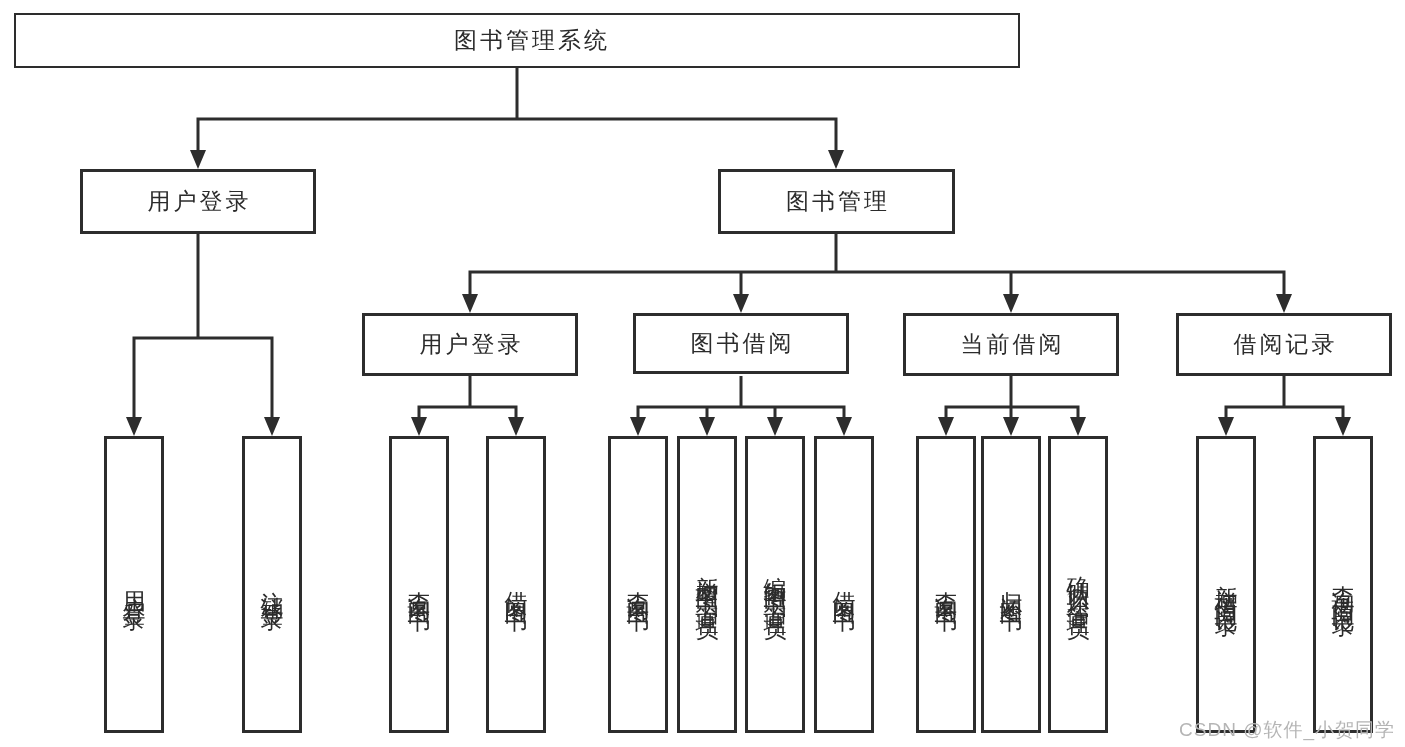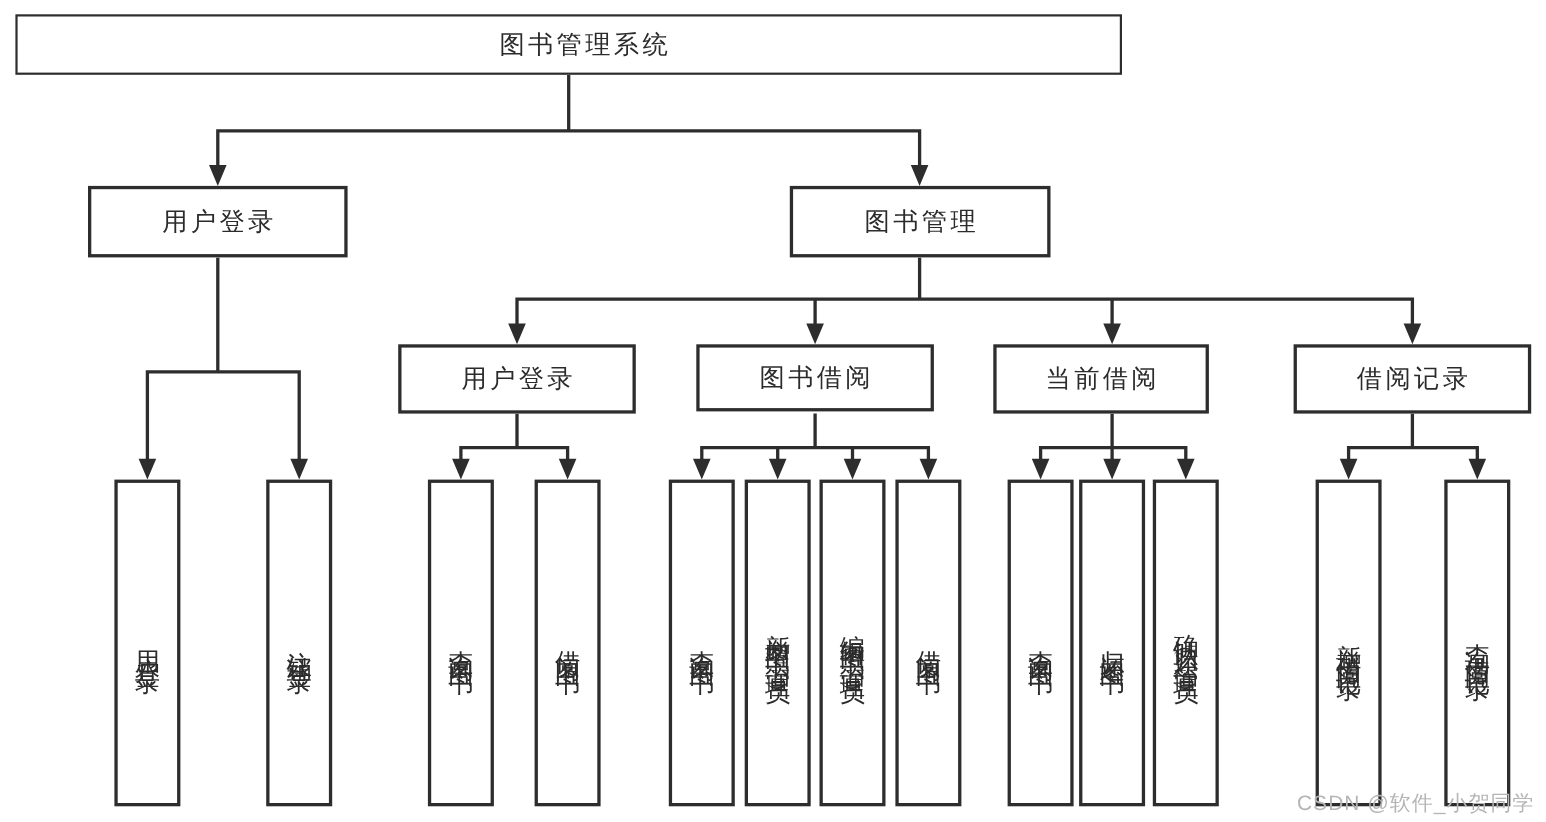--- a/index.html
+++ b/index.html
@@ -106,21 +106,21 @@
     </g>
   </svg>
 
   <div class="node h-node" style="left:14px; top:13px; width:1006px; height:55px; border-width:2px;padding-left:27px;">图书管理系统</div>
 
   <div class="node h-node" style="left:80px; top:169px; width:236px; height:65px;">用户登录</div>
   <div class="node h-node" style="left:718px; top:169px; width:237px; height:65px;">图书管理</div>
 
   <div class="node h-node" style="left:362px; top:313px; width:216px; height:63px;">用户登录</div>
   <div class="node h-node" style="left:633px; top:313px; width:216px; height:61px;">图书借阅</div>
-  <div class="node h-node" style="left:903px; top:313px; width:196px; height:63px;">当前借阅</div>
+  <div class="node h-node" style="left:903px; top:313px; width:216px; height:63px;">当前借阅</div>
   <div class="node h-node" style="left:1176px; top:313px; width:216px; height:63px;">借阅记录</div>
 
   <div class="node v-node" style="left:104px; top:436px; width:60px; height:297px;">用户登录</div>
   <div class="node v-node" style="left:242px; top:436px; width:60px; height:297px;">注销登录</div>
 
   <div class="node v-node" style="left:389px; top:436px; width:60px; height:297px;">查询图书</div>
   <div class="node v-node" style="left:486px; top:436px; width:60px; height:297px;">借阅图书</div>
 
   <div class="node v-node" style="left:608px; top:436px; width:60px; height:297px;">查询图书</div>
   <div class="node v-node" style="left:677px; top:436px; width:60px; height:297px;">新增图书（管理员）</div>

